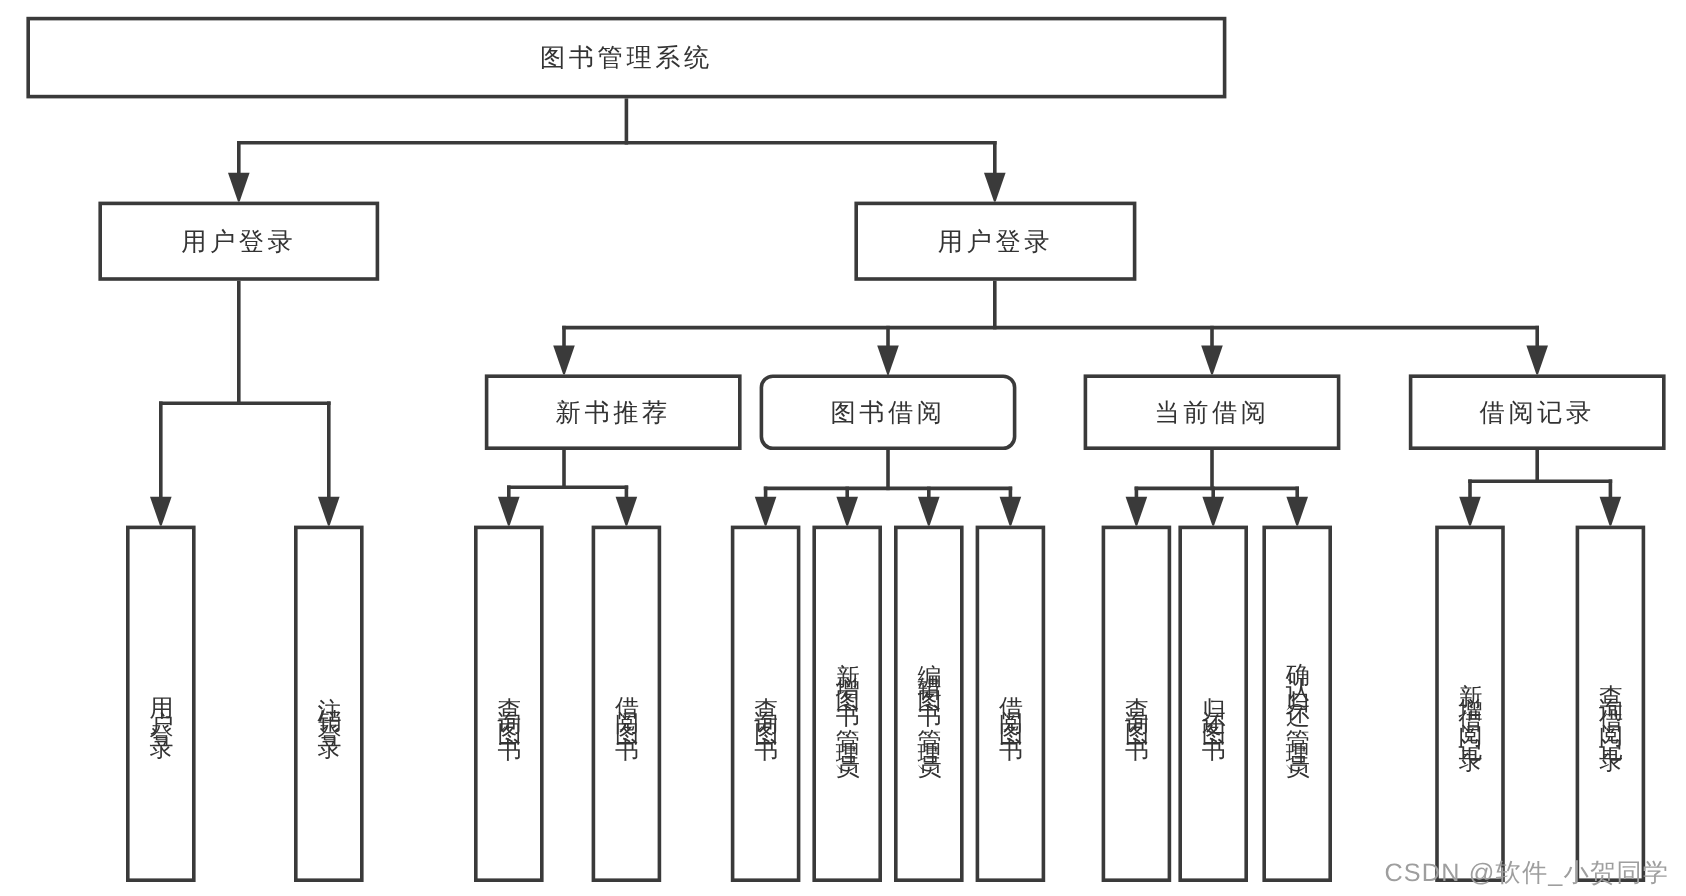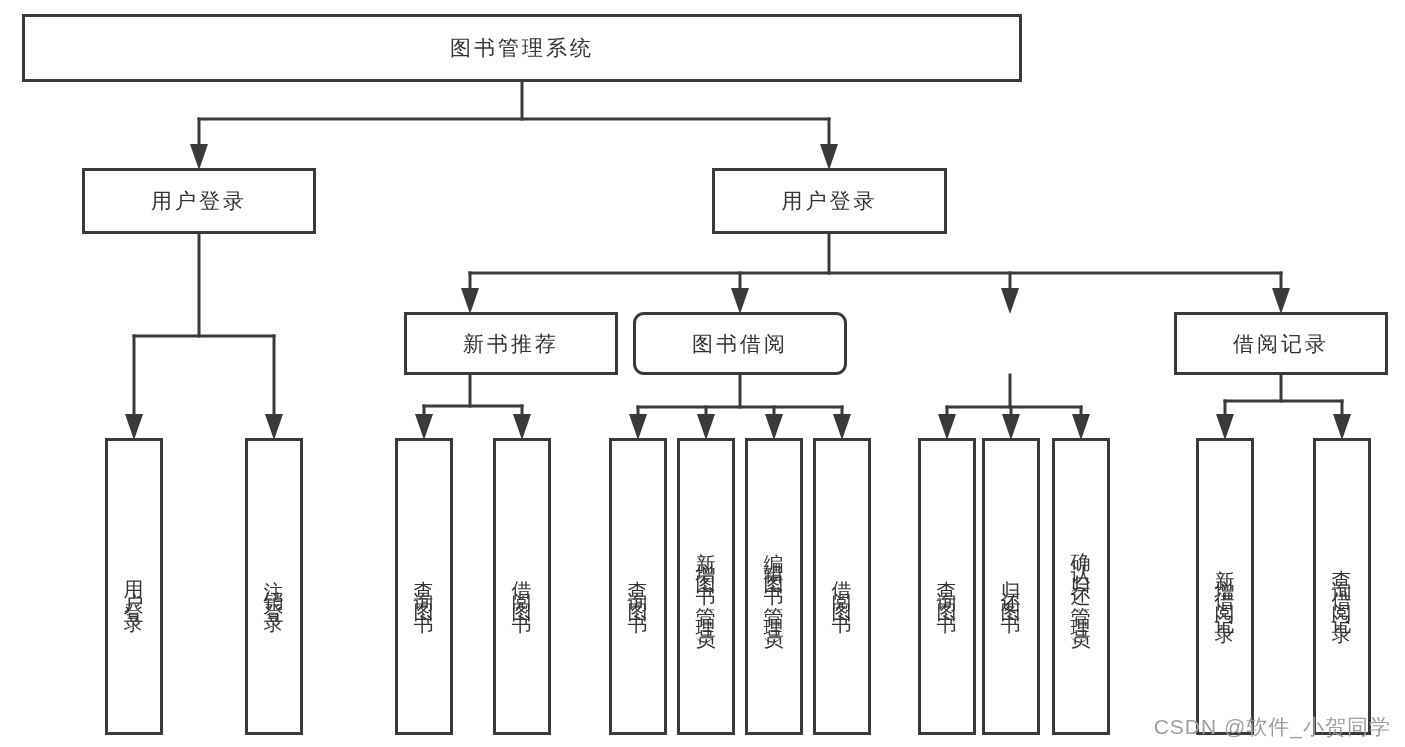--- a/index.html
+++ b/index.html
@@ -132,20 +132,23 @@
   <div class="node" style="left:712px; top:168px; width:235px; height:66px;">
     <span class="hlabel">用户登录</span>
   </div>
 
   <div class="node" style="left:363px; top:312px; width:214px; height:63px;margin-left:41px;">
     <span class="hlabel">新书推荐</span>
   </div>
   <div class="node" style="left:633px; top:312px; width:214px; height:63px;border-radius:11px;">
     <span class="hlabel">图书借阅</span>
   </div>
+  <div class="node" style="left:903px; top:312px; width:214px; height:63px;">
+    <span class="hlabel">当前借阅</span>
+  </div>
   <div class="node" style="left:1174px; top:312px; width:214px; height:63px;">
     <span class="hlabel">借阅记录</span>
   </div>
 
   <div class="node leaf" style="left:105px; top:438px; width:58px; height:297px;">
     <span class="vlabel">用户登录</span>
   </div>
   <div class="node leaf" style="left:245px; top:438px; width:58px; height:297px;">
     <span class="vlabel">注销登录</span>
   </div>

